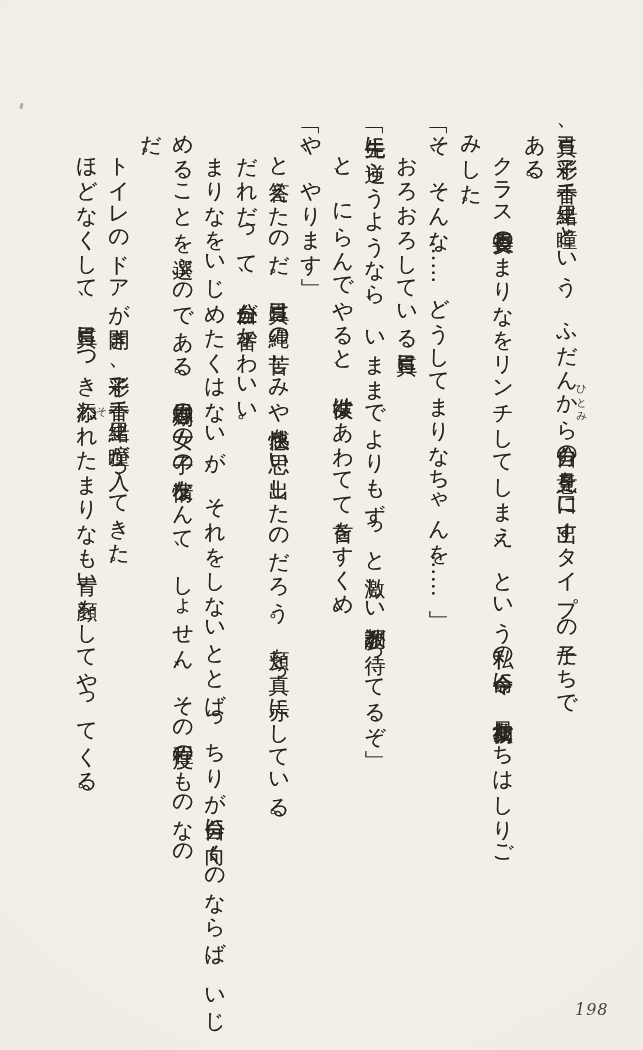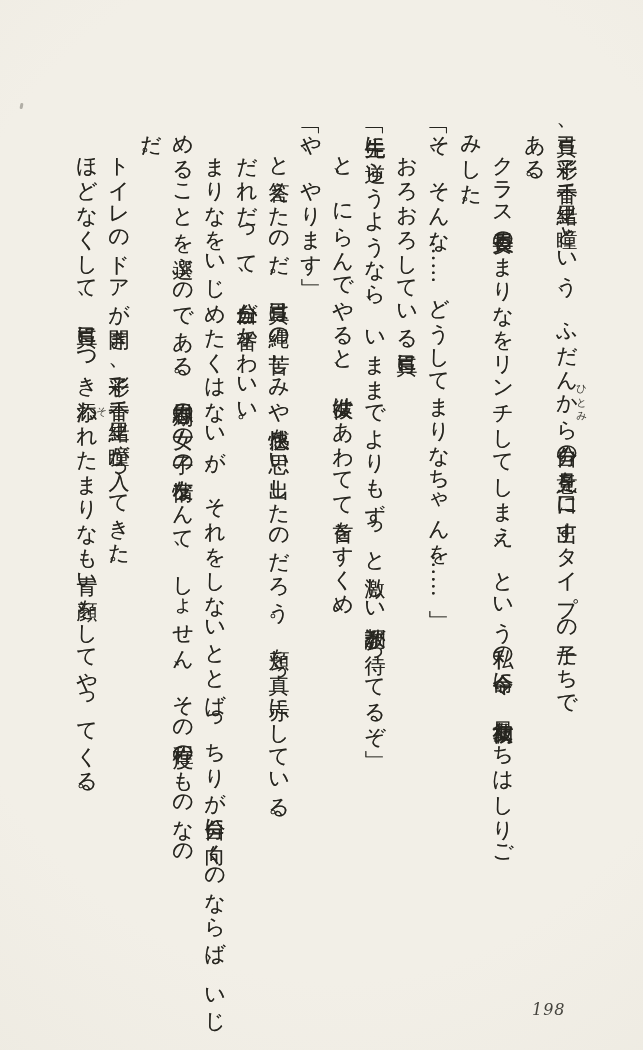--- a/index.html
+++ b/index.html
@@ -34,21 +34,21 @@
     writing-mode: vertical-rl;
     text-orientation: mixed;
     white-space: nowrap;
     font-size: 10.5px;
     line-height: 12px;
     letter-spacing: 1.5px;
     color: #3c3b34;
   }
   .pagenum {
     position: absolute;
-    left: 532px;
+    left: 575px;
     top: 1000px;
     font-size: 16px;
     font-style: italic;
     letter-spacing: 1px;
     color: #45443e;
   }
   .speck {
     position: absolute;
     left: 20px;
     top: 103px;

